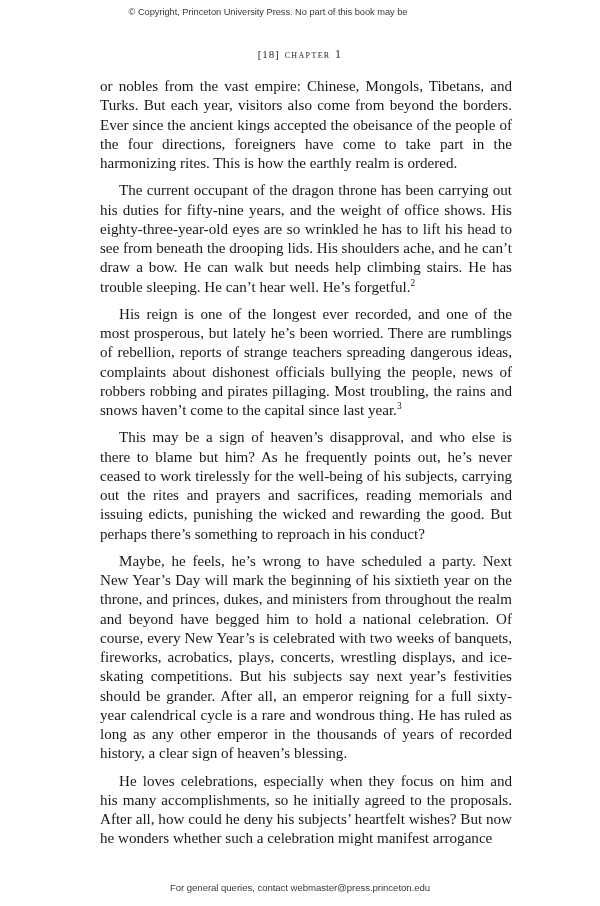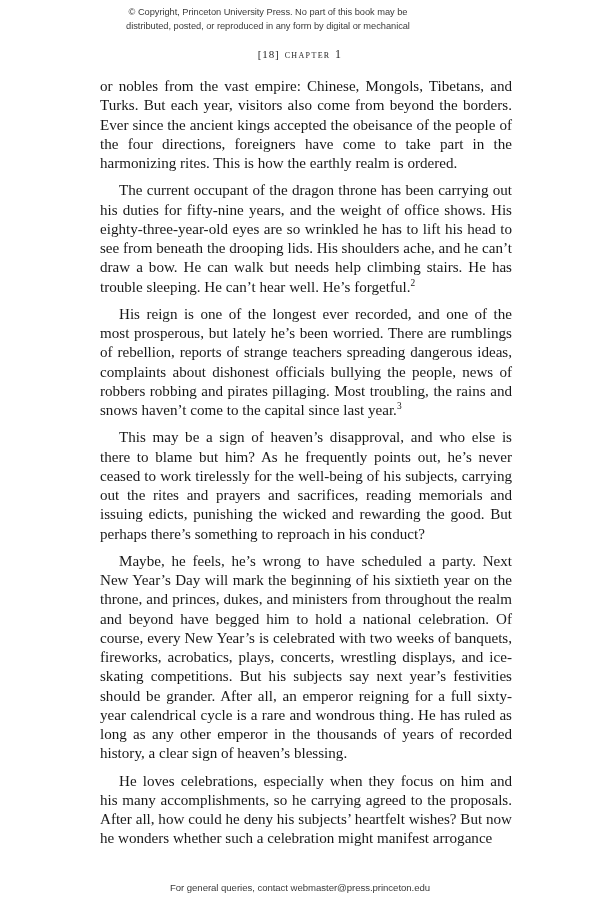--- a/index.html
+++ b/index.html
@@ -117,38 +117,37 @@
     white-space: nowrap;
   }
 </style>
 </head>
 <body>
 
 <div class="page">
 
   <div class="copyright-notice">
     <span class="cline">© Copyright, Princeton University Press. No part of this book may be</span>
-    <span class="cline">distributed, posted, or reproduced in any form by digital or mechanical</span>
   </div>
 
   <div class="running-head">
     <span class="folio">[18]</span><span class="chapter-label">Chapter 1</span>
   </div>
 
   <div class="body-text">
 
     <p>or nobles from the vast empire: Chinese, Mongols, Tibetans, and Turks. But each year, visitors also come from beyond the borders. Ever since the ancient kings accepted the obeisance of the people of the four directions, foreigners have come to take part in the harmonizing rites. This is how the earthly realm is ordered.</p>
 
     <p class="indented"><span>The current occupant of the dragon throne has been carrying out his duties for fifty-nine years, and the weight of office shows. His eighty-three-year-old eyes are so wrinkled he has to lift his head to see from beneath the drooping lids. His shoulders ache, and he can’t draw a bow. He can walk but needs help climbing stairs. He has trouble sleeping. He can’t hear well. He’s forgetful.</span><sup class="footnote-marker">2</sup></p>
 
     <p class="indented"><span>His reign is one of the longest ever recorded, and one of the most prosperous, but lately he’s been worried. There are rumblings of rebellion, reports of strange teachers spreading dangerous ideas, complaints about dishonest officials bullying the people, news of robbers robbing and pirates pillaging. Most troubling, the rains and snows haven’t come to the capital since last year.</span><sup class="footnote-marker">3</sup></p>
 
     <p class="indented">This may be a sign of heaven’s disapproval, and who else is there to blame but him? As he frequently points out, he’s never ceased to work tirelessly for the well-being of his subjects, carrying out the rites and prayers and sacrifices, reading memorials and issuing edicts, punishing the wicked and rewarding the good. But perhaps there’s something to reproach in his conduct?</p>
 
     <p class="indented">Maybe, he feels, he’s wrong to have scheduled a party. Next New Year’s Day will mark the beginning of his sixtieth year on the throne, and princes, dukes, and ministers from throughout the realm and beyond have begged him to hold a national celebration. Of course, every New Year’s is celebrated with two weeks of banquets, fireworks, acrobatics, plays, concerts, wrestling displays, and ice-skating competitions. But his subjects say next year’s festivities should be grander. After all, an emperor reigning for a full sixty-year calendrical cycle is a rare and wondrous thing. He has ruled as long as any other emperor in the thousands of years of recorded history, a clear sign of heaven’s blessing.</p>
 
-    <p class="indented">He loves celebrations, especially when they focus on him and his many accomplishments, so he carrying agreed to the proposals. After all, how could he deny his subjects’ heartfelt wishes? But now he wonders whether such a celebration might manifest arrogance</p>
+    <p class="indented">He loves celebrations, especially when they focus on him and his many accomplishments, so he initially agreed to the proposals. After all, how could he deny his subjects’ heartfelt wishes? But now he wonders whether such a celebration might manifest arrogance</p>
 
   </div>
 
   <div class="footer-note">For general queries, contact webmaster@press.princeton.edu</div>
 
 </div>
 
 </body></html>

